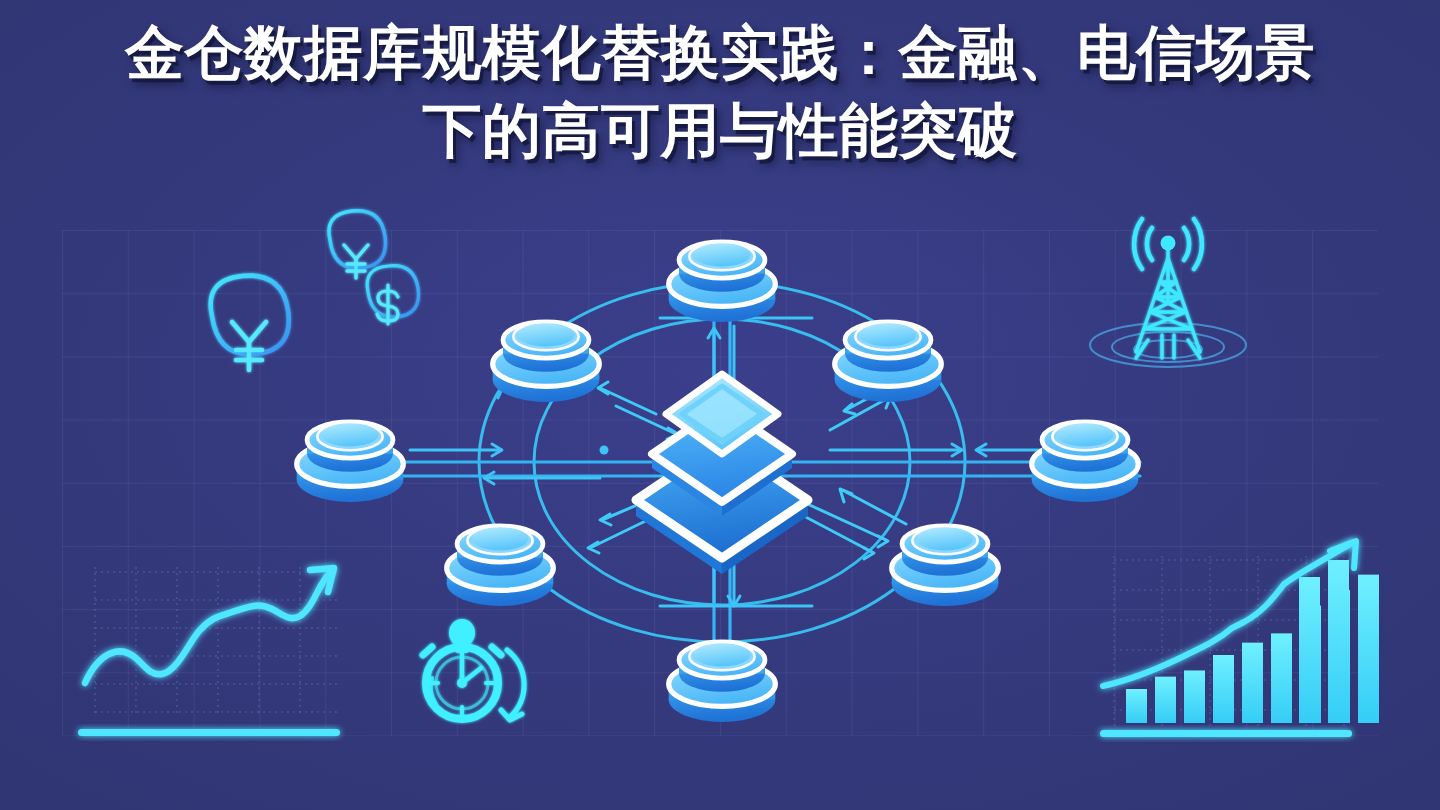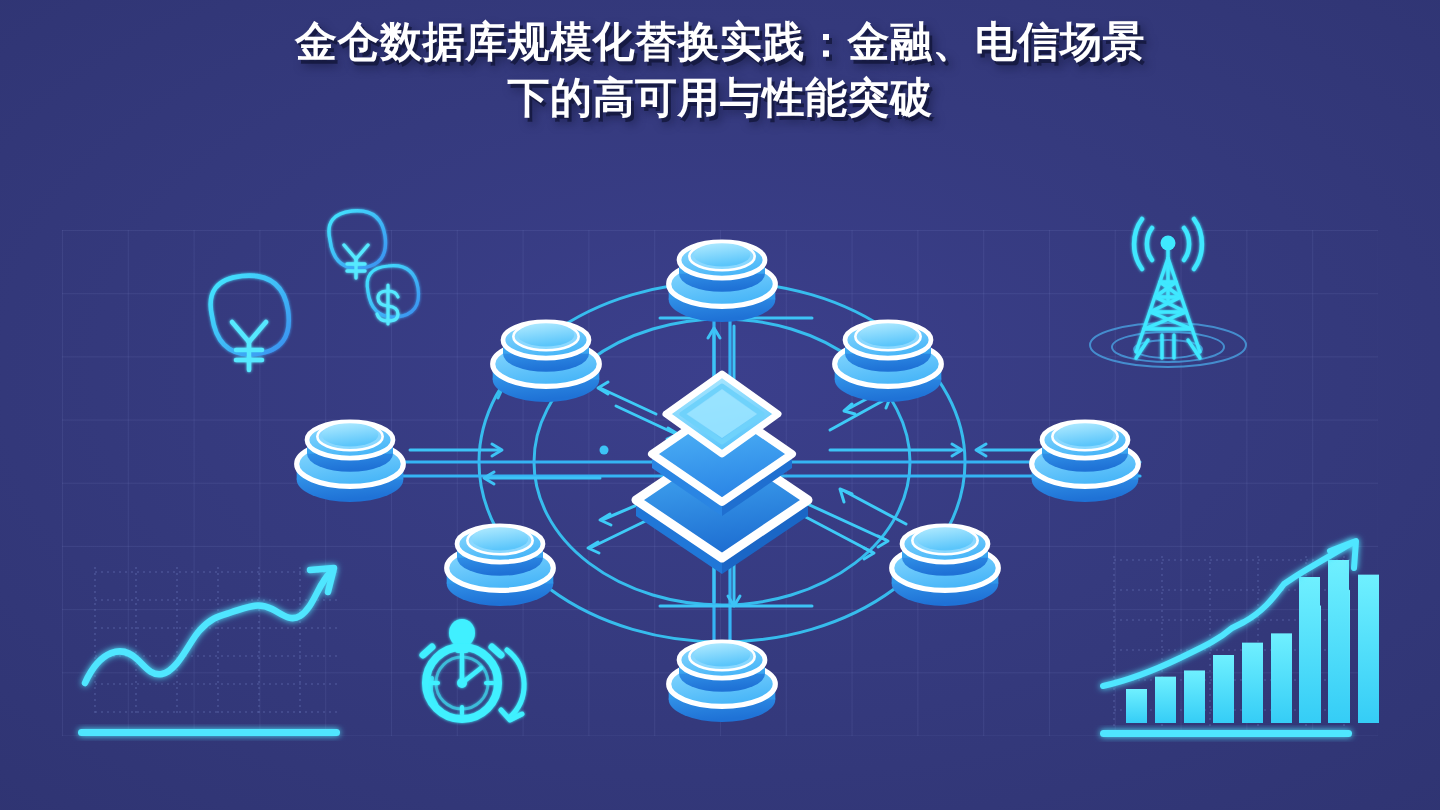--- a/index.html
+++ b/index.html
@@ -22,21 +22,21 @@
       linear-gradient(to right, rgba(175,190,255,.085) 1px, transparent 1px),
       linear-gradient(to bottom, rgba(175,190,255,.085) 1px, transparent 1px);
     background-size:65.8px 63.2px;
     pointer-events:none;
   }
 
   
   .title{
     position:absolute;left:0;top:14px;width:1440px;
     text-align:center;color:#ffffff;
-    font-size:42px;font-weight:bold;line-height:1.33;
+    font-size:59px;font-weight:bold;line-height:1.33;
     letter-spacing:.5px;
     text-shadow:3px 4px 0 rgba(18,22,58,.78), 5px 6px 10px rgba(10,12,40,.55);
     white-space:pre-line;
   }
 
   
   .layer{position:absolute;left:0;top:0;width:1440px;height:810px;pointer-events:none;}
   .hit{pointer-events:auto;cursor:pointer;}
 </style>
 </head>

